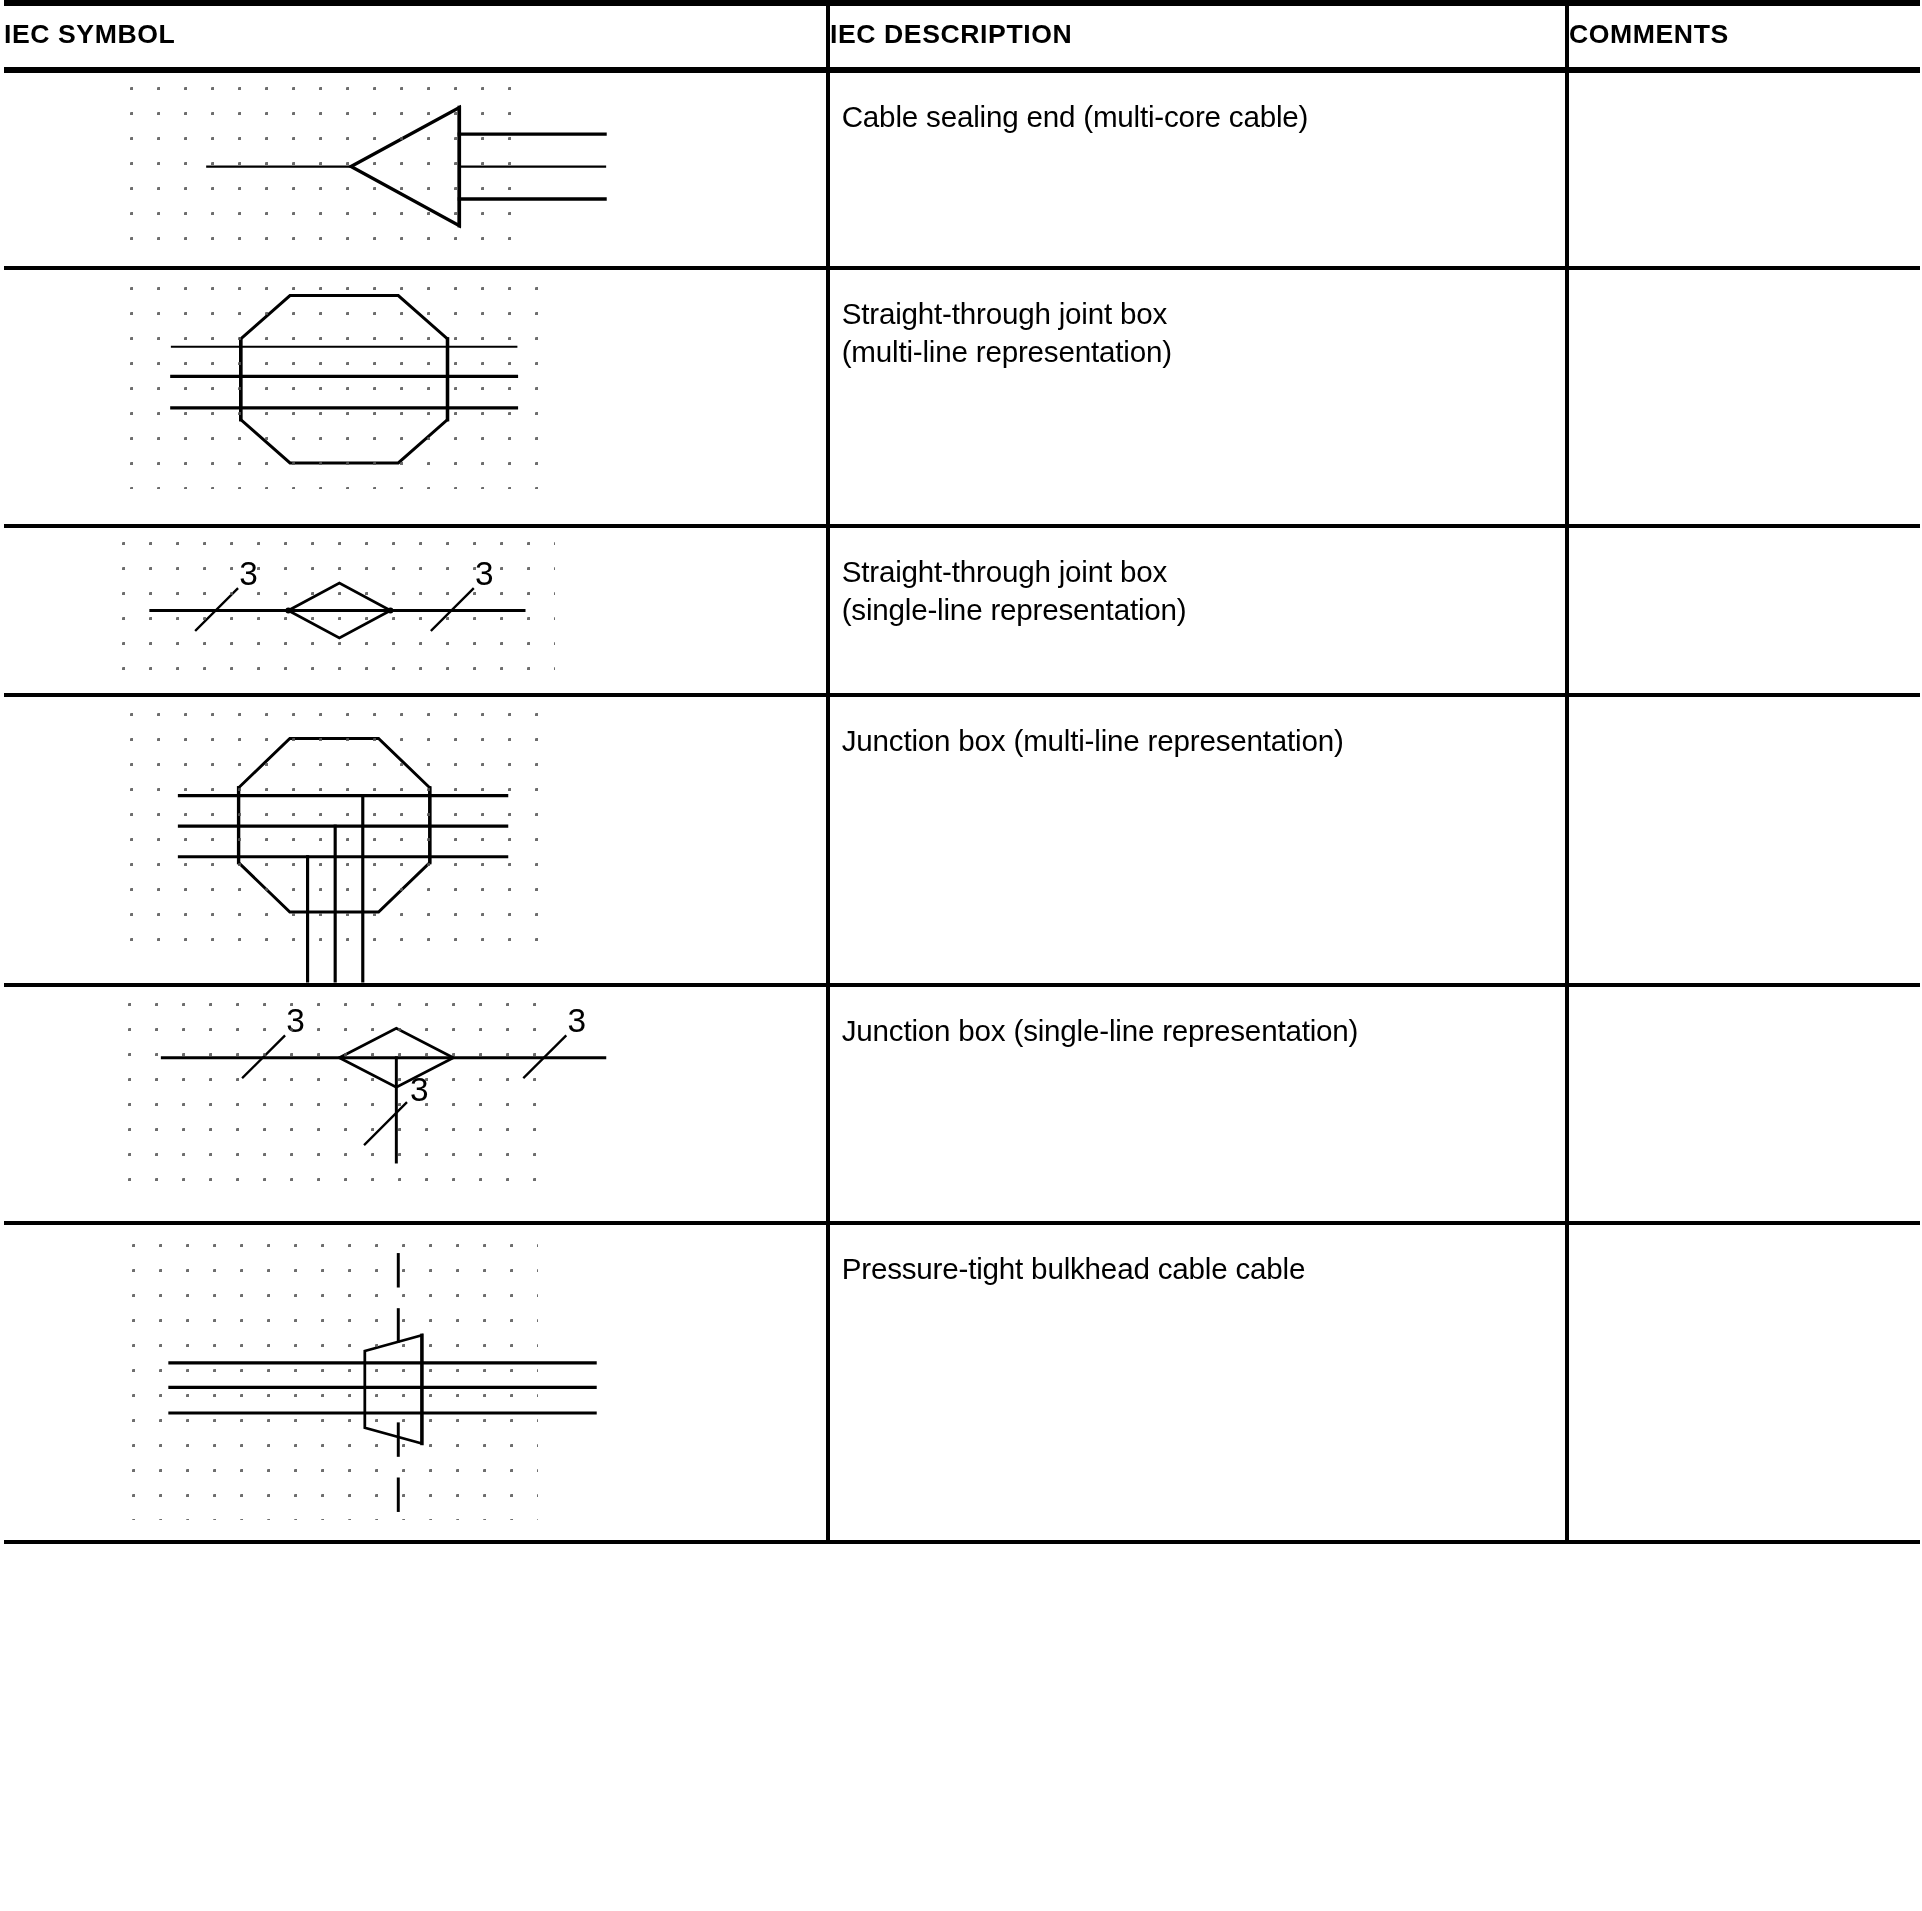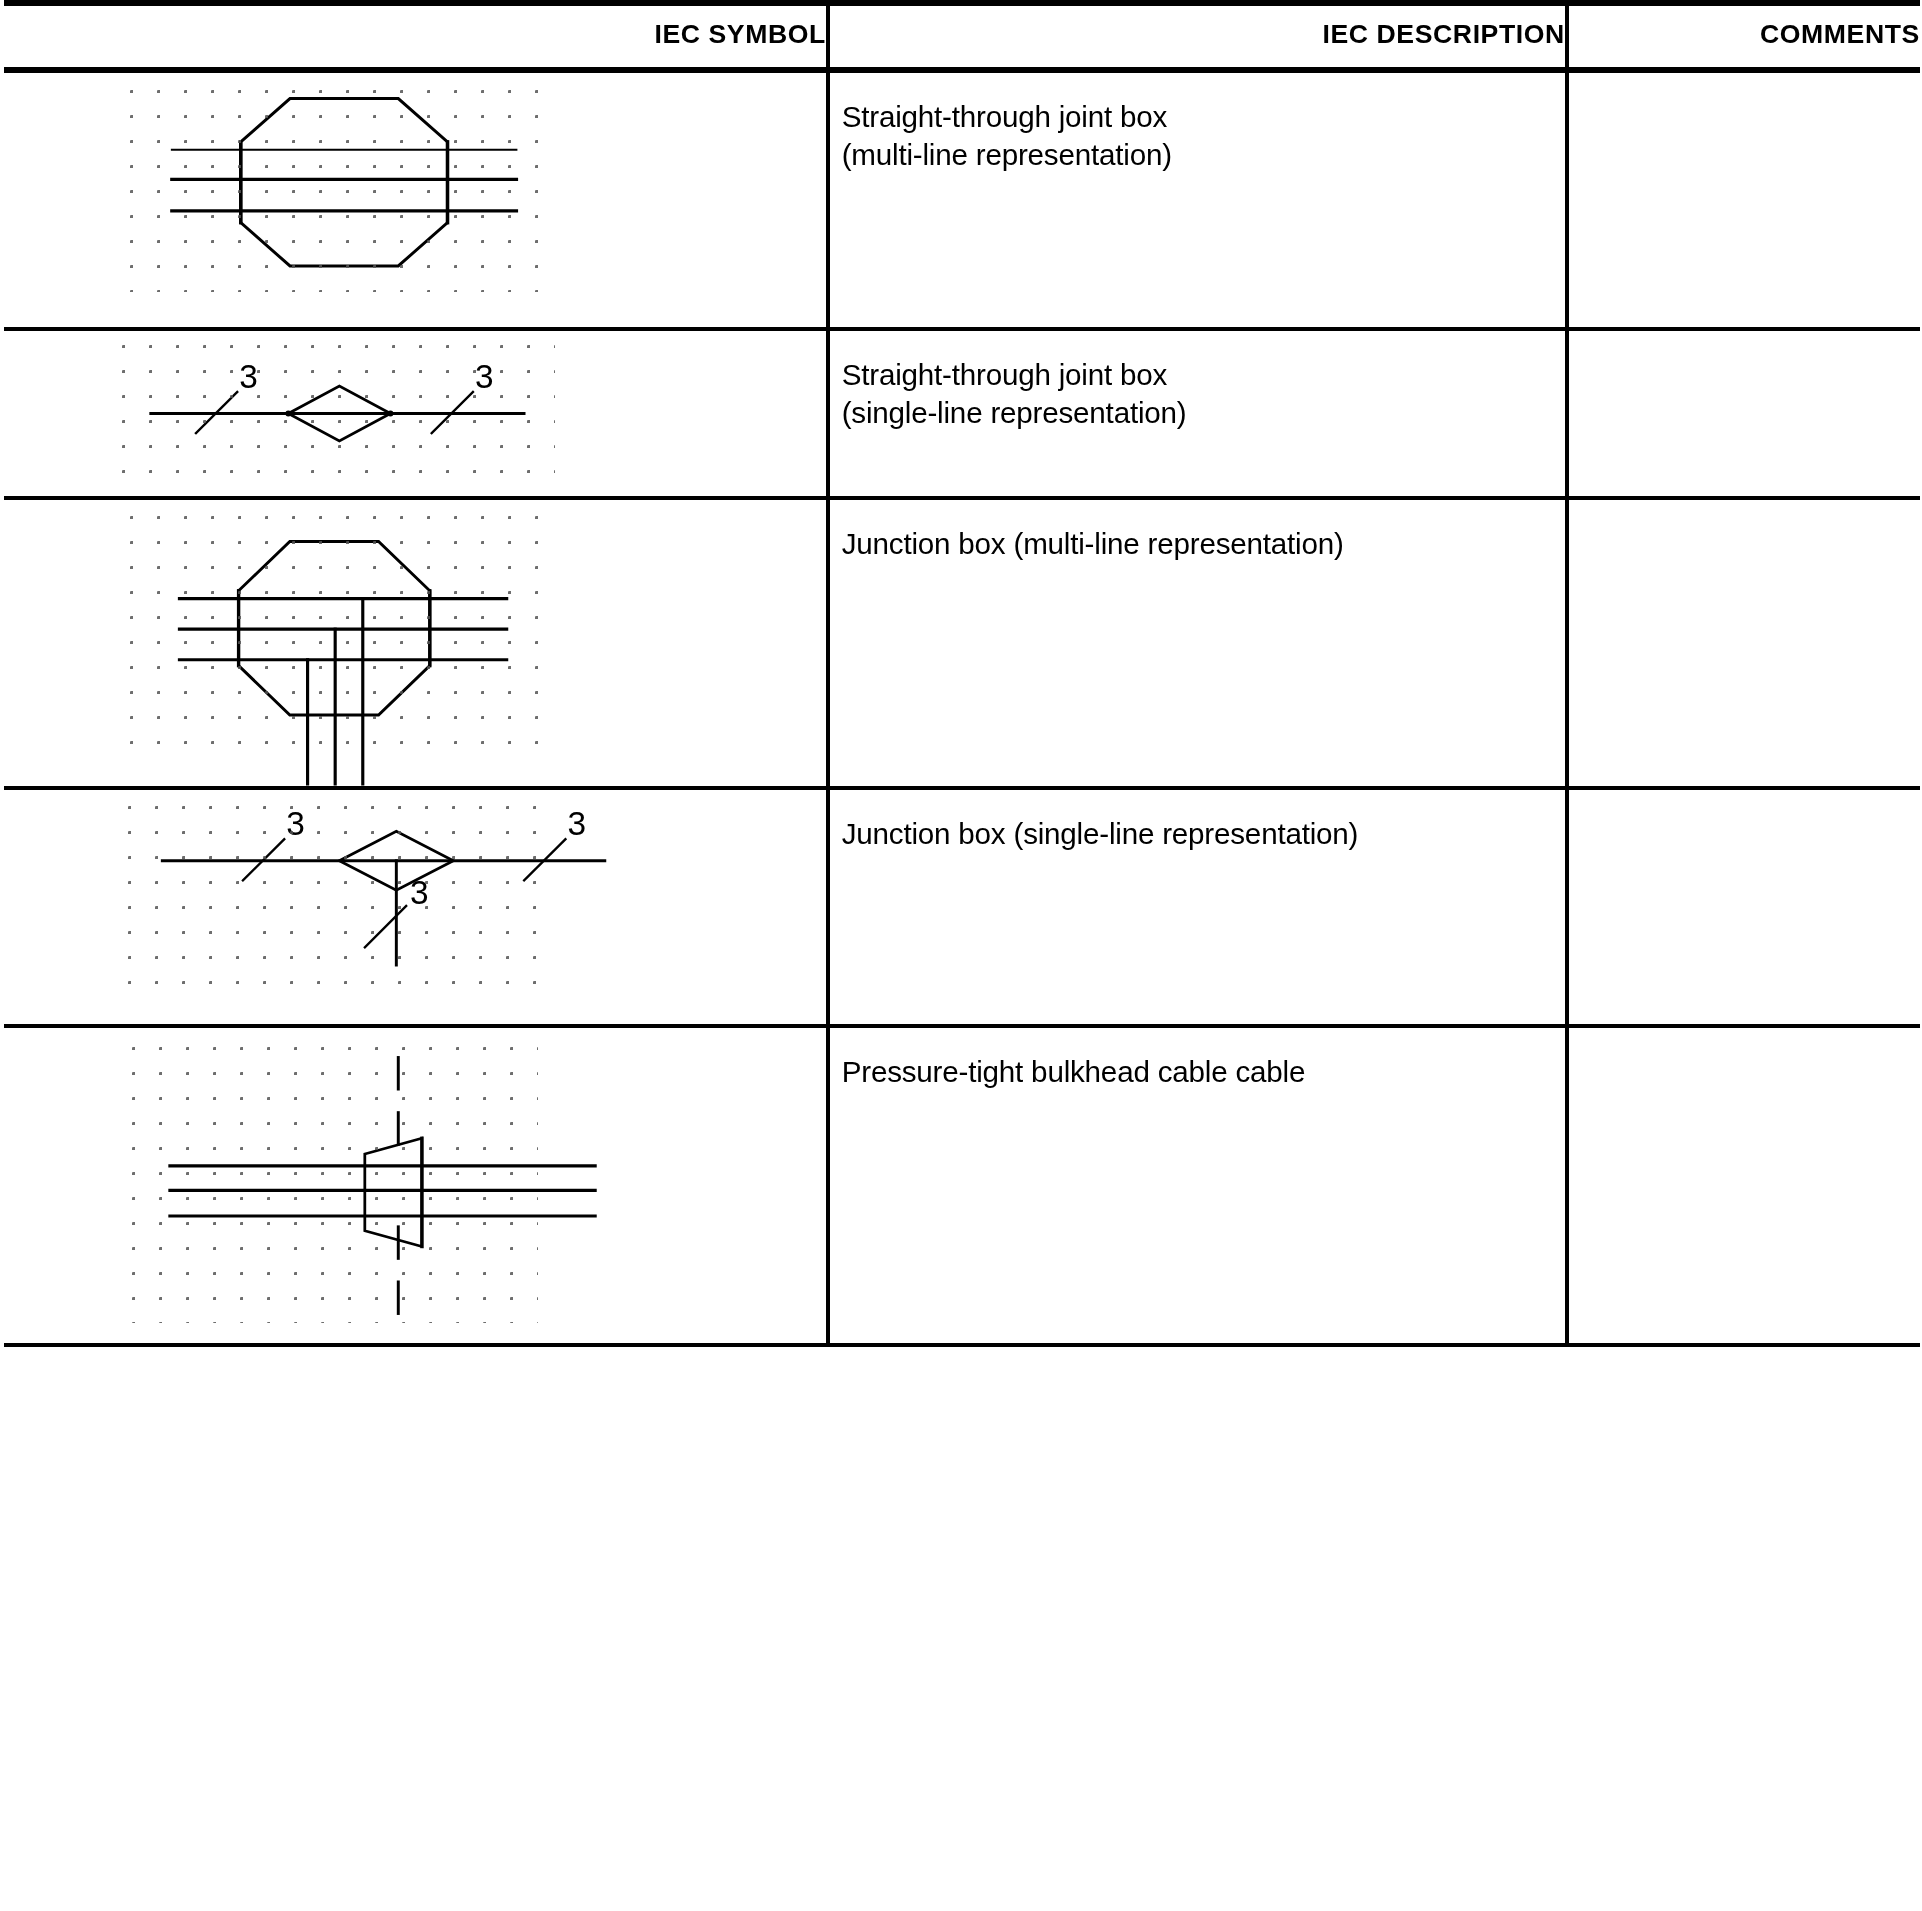--- a/index.html
+++ b/index.html
@@ -33,21 +33,21 @@
   col.c-symbol  { width: 824px; }
   col.c-desc    { width: 739px; }
   col.c-comment { width: 353px; }
 
   
   thead th {
     border-top: 6.9px solid #000;
     border-bottom: 6.9px solid #000;
     border-right: 4.9px solid #000;
     padding: 5.9px 0 9.9px 0;
-    text-align: right;
+    text-align: left;
     vertical-align: middle;
     font-size: 26.6px;
     font-weight: bold;
     letter-spacing: 0.6px;
     height: 45px;
     background: #fff;
   }
   thead th.last { border-right: none; }
 
   tbody td {
@@ -110,20 +110,47 @@
     <thead>
       <tr>
         <th>IEC SYMBOL</th>
         <th>IEC DESCRIPTION</th>
         <th class="last">COMMENTS</th>
       </tr>
     </thead>
 
     <tbody>
 
+      <tr>
+        <td>
+          <div class="symbolwrap">
+            <div class="dotgrid" style="left:126px; top:13.8px; width:396px; height:158px;"></div>
+            <svg width="824" height="193" viewBox="0 0 836 196">
+              <g stroke="#000" fill="none" stroke-linecap="square">
+
+                <line x1="206" y1="95" x2="352" y2="95" stroke-width="2.2"></line>
+
+                <path d="M352,95 L462,35 L462,155 Z" stroke-width="3.4"></path>
+
+                <line x1="462" y1="35" x2="462" y2="155" stroke-width="3.6"></line>
+
+                <line x1="462" y1="62" x2="610" y2="62" stroke-width="3.4"></line>
+                <line x1="462" y1="95" x2="610" y2="95" stroke-width="2.2"></line>
+                <line x1="462" y1="128" x2="610" y2="128" stroke-width="3.4"></line>
+              </g>
+            </svg>
+          </div>
+        </td>
+        <td>
+          <div class="desc">Cable sealing end (multi-core cable)</div>
+        </td>
+        <td class="comment-cell">
+          <div class="comment"></div>
+        </td>
+      </tr>
 
 
       <tr>
         <td>
           <div class="symbolwrap">
             <div class="dotgrid" style="left:126px; top:17.7px; width:424px; height:202px;"></div>
             <svg width="824" height="254" viewBox="0 0 836 258">
               <g stroke="#000" fill="none" stroke-linecap="square">
 
                 <path d="M240,70 L290,26 L400,26 L450,70 L450,152 L400,196 L290,196 L240,152 Z" stroke-width="3.0"></path>

